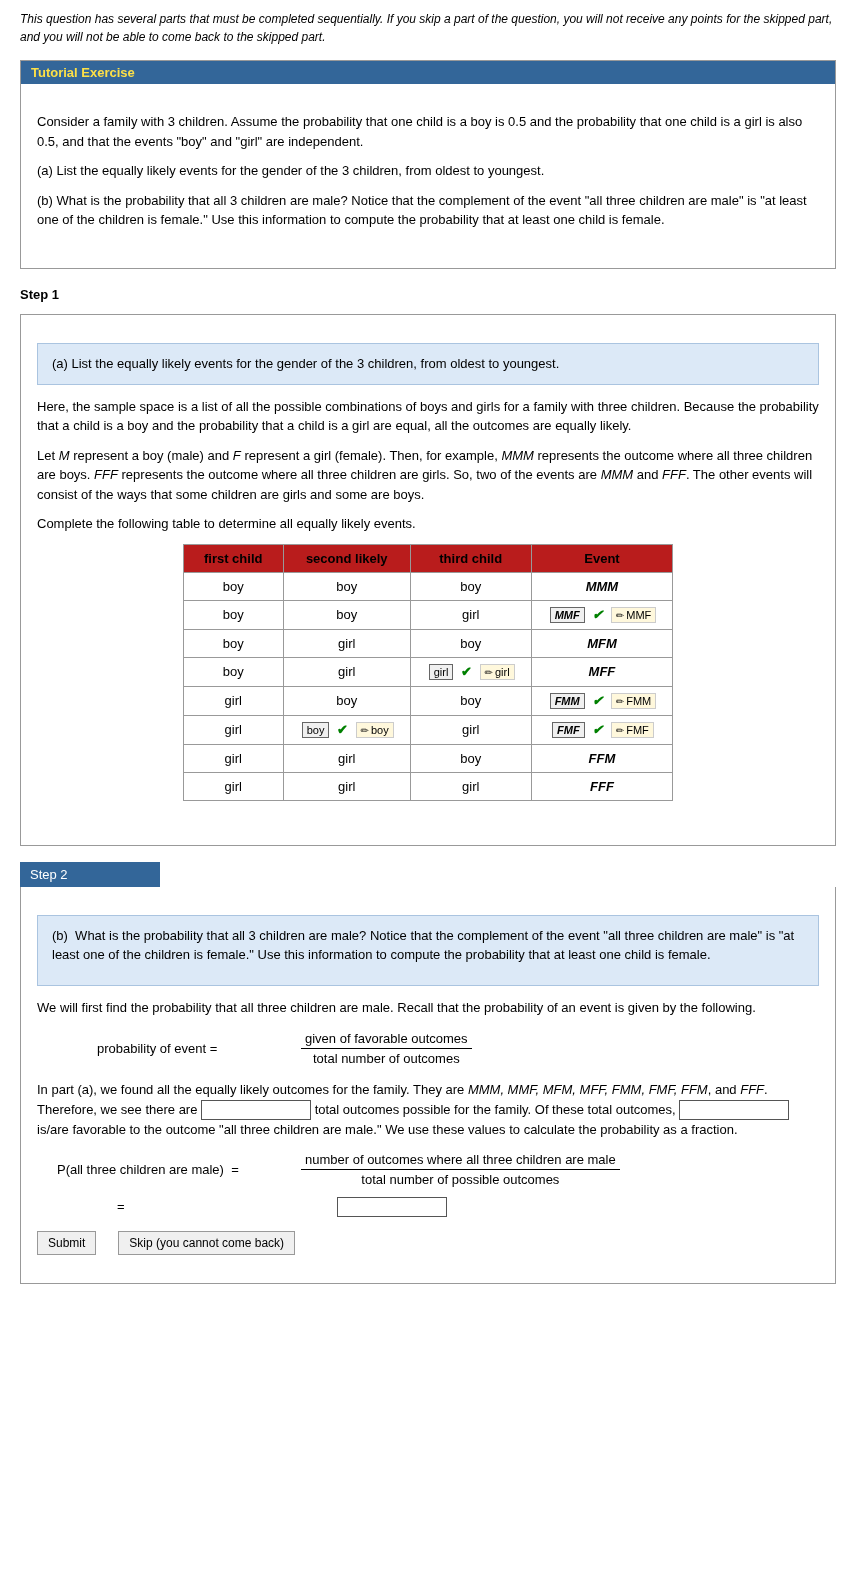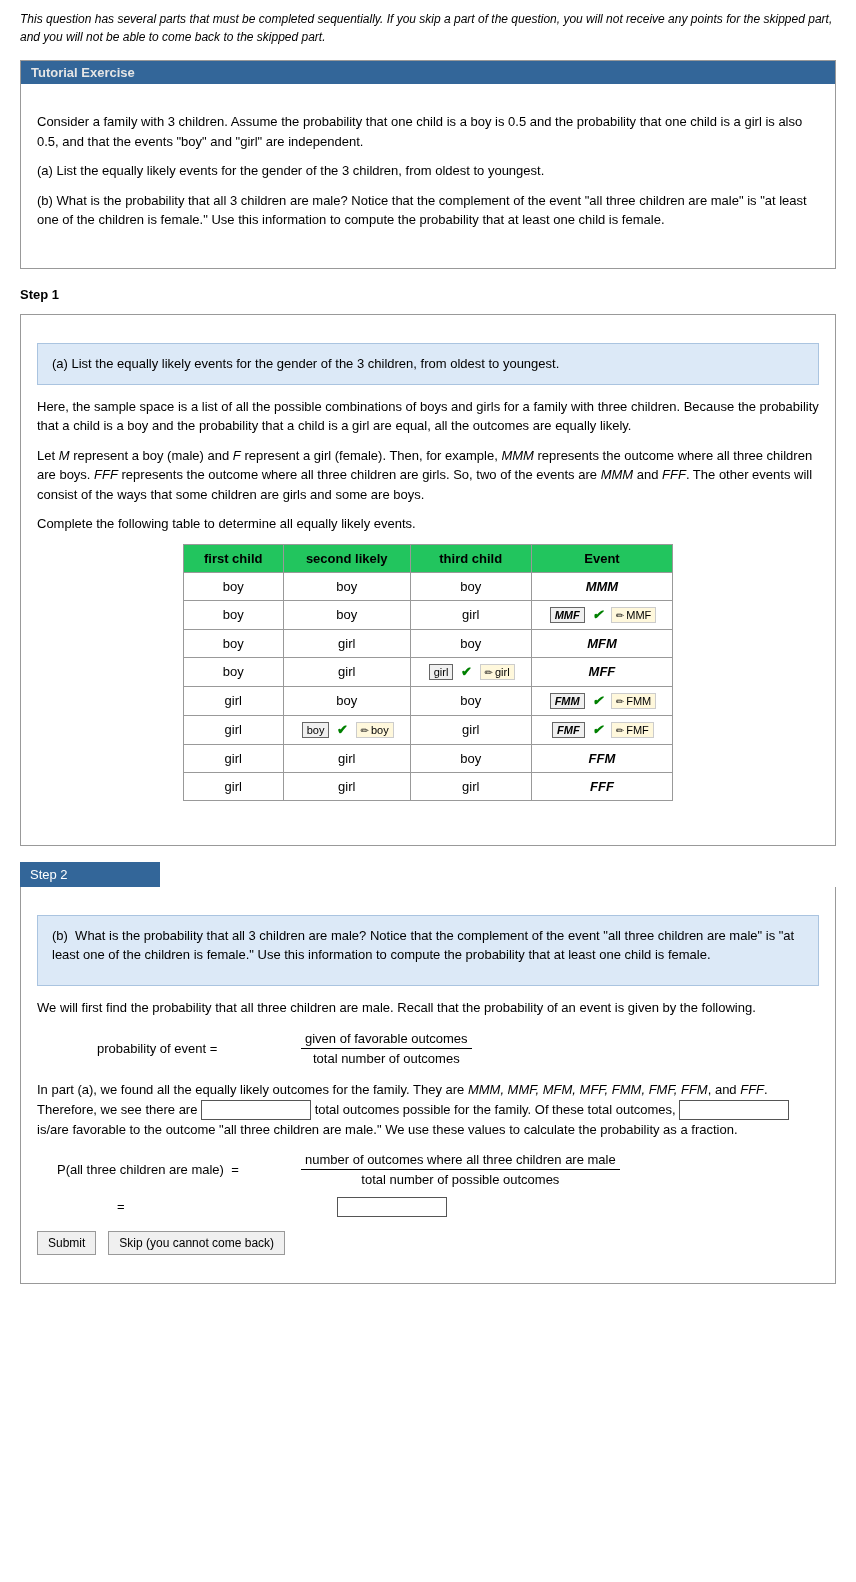--- a/index.html
+++ b/index.html
@@ -12,21 +12,21 @@
       padding: 10px 20px;
     }
     .intro-text {
       font-style: italic;
       font-size: 12px;
       margin-bottom: 14px;
       line-height: 1.5;
     }
     .section-header {
       background: #336699;
-      color: #e5e5e5;
+      color: #fde047;
       font-weight: bold;
       padding: 4px 10px;
       font-size: 13px;
       margin-bottom: 0;
     }
     .section-box {
       border: 1px solid #999;
       margin-bottom: 16px;
     }
     .section-content {
@@ -55,21 +55,21 @@
       margin: 10px auto 16px auto;
     }
     table.event-table th, table.event-table td {
       border: 1px solid #999;
       padding: 6px 16px;
       text-align: center;
       font-size: 13px;
       min-width: 100px;
     }
     table.event-table th {
-      background: #22c55e;
+      background: #b91c1c;
       font-weight: bold;
     }
     .event-cell {
       font-style: italic;
       font-weight: bold;
     }
     .answer-badge {
       display: inline-flex;
       align-items: center;
       border: 1px solid #666;
@@ -143,21 +143,21 @@
       margin: 12px 0 8px 20px;
     }
     .p-all-male-result {
       margin: 8px 0 14px 60px;
       display: flex;
       align-items: center;
     }
     .footer-buttons {
       margin-top: 10px;
       display: flex;
-      gap: 12px;
+      gap: 22px;
     }
     .footer-buttons button {
       border: 1px solid #999;
       background: #f0f0f0;
       padding: 4px 10px;
       font-size: 12px;
       cursor: pointer;
     }
   </style>
 </head>

